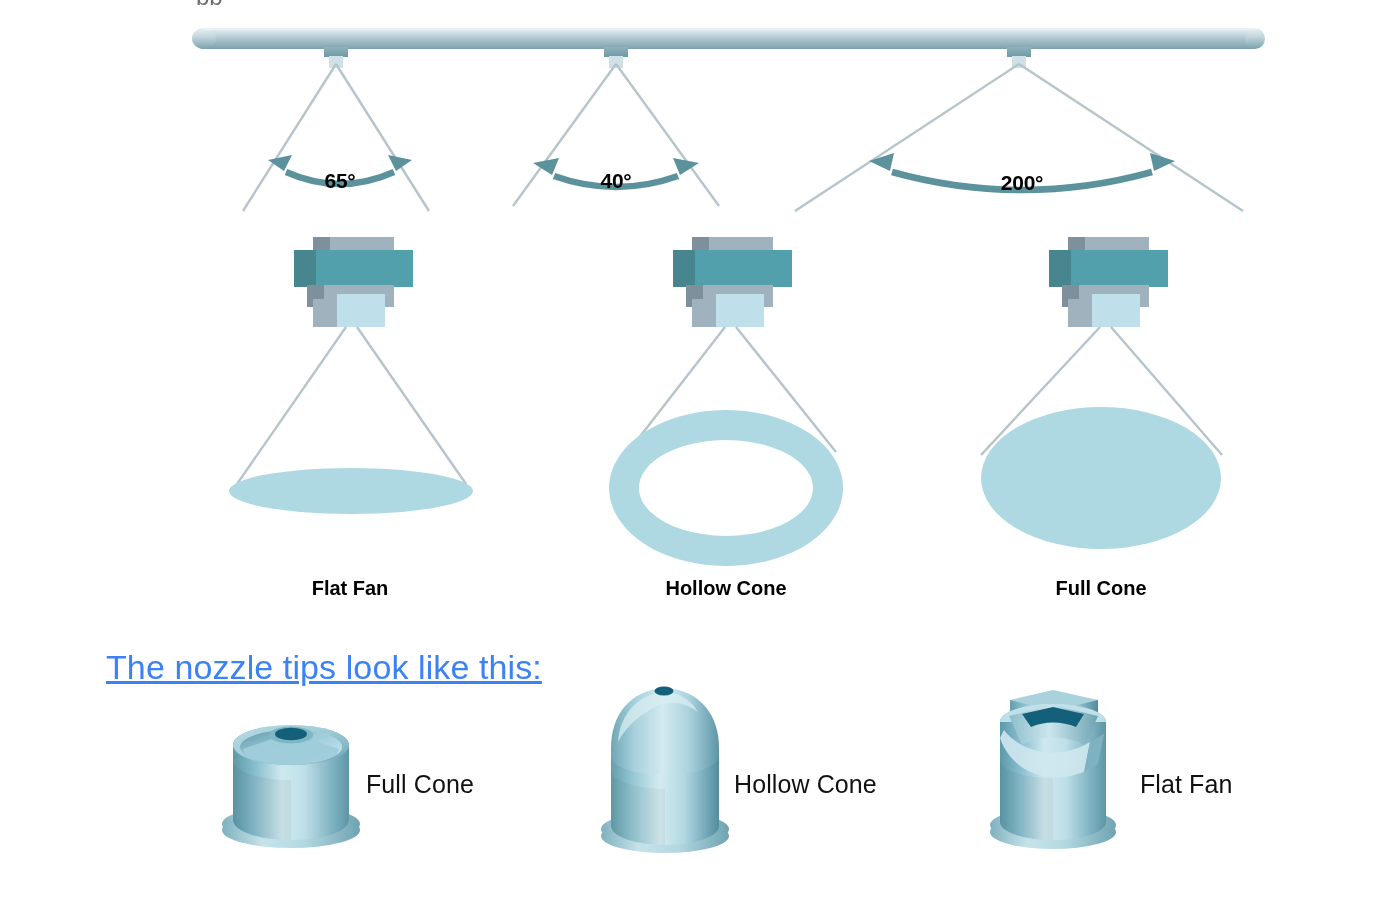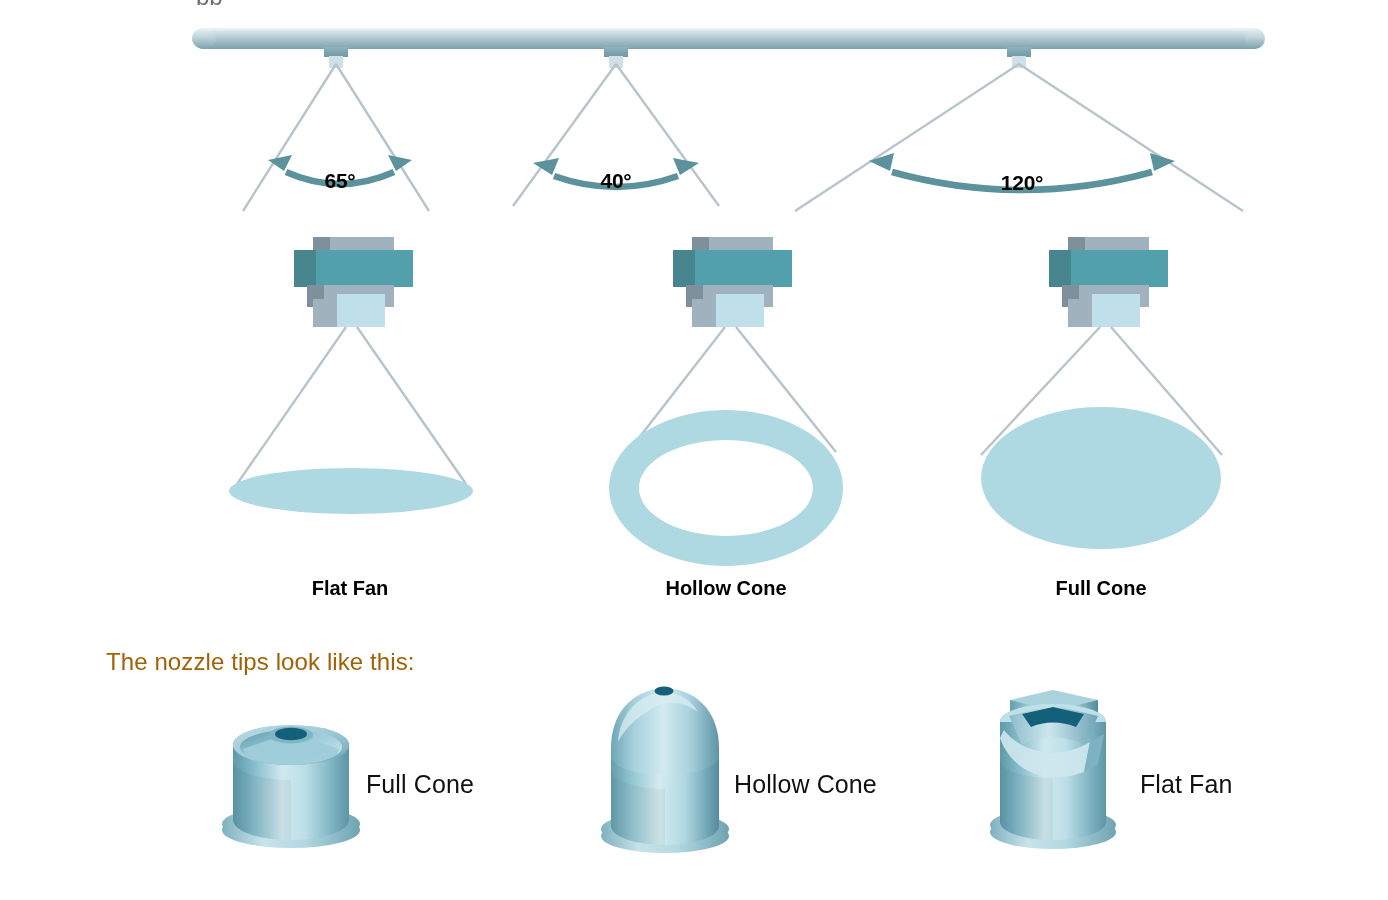--- a/index.html
+++ b/index.html
@@ -53,25 +53,26 @@
     font-size: 20px;
     color: #000000;
     white-space: nowrap;
     transform: translateX(-50%);
     text-align: center;
   }
 
   .caption-text {
     position: absolute;
     font-family: "Liberation Sans Narrow", "Liberation Sans", sans-serif;
-    font-size: 24px;
+    font-size: 34px;
     font-weight: 400;
-    color: #a16207;
+    color: #3b82f6;
     white-space: nowrap;
     letter-spacing: 0.1px;
+    text-decoration: underline;
   }
 
   .tip-label {
     position: absolute;
     font-family: "Liberation Sans Narrow", "Liberation Sans", sans-serif;
     font-size: 25px;
     font-weight: 400;
     color: #111111;
     white-space: nowrap;
     letter-spacing: 0.1px;
@@ -309,21 +310,21 @@
                C 1060 760 1022 754 1004 730 Z" fill="#cfe7ee" opacity="0.9"></path>
       <path d="M 1084 772 L 1090 742 L 1104 734 L 1098 764 Z" fill="#7fb2c1"></path>
       <path d="M 1000 760 L 1000 822 A 53 18 0 0 0 1053 840 L 1053 778 A 53 18 0 0 1 1000 760 Z" fill="#000" opacity="0.045"></path>
     </g>
   </svg>
 
   <div class="topfrag" style="left:196px; top:-17px; width:90px; height:22px;">pp</div>
 
   <div class="angle-label" style="left:340px; top:181px;">65°</div>
   <div class="angle-label" style="left:616px; top:181px;">40°</div>
-  <div class="angle-label" style="left:1022px; top:183px;">120°</div>
+  <div class="angle-label" style="left:1022px; top:183px;">200°</div>
 
   <div class="pattern-label" style="left:350px; top:577px;">Flat Fan</div>
   <div class="pattern-label" style="left:726px; top:577px;">Hollow Cone</div>
   <div class="pattern-label" style="left:1101px; top:577px;">Full Cone</div>
 
   <div class="caption-text" style="left:106px; top:648px;">The nozzle tips look like this:</div>
 
   <div class="tip-label" style="left:366px; top:770px;">Full Cone</div>
   <div class="tip-label" style="left:734px; top:770px;">Hollow Cone</div>
   <div class="tip-label" style="left:1140px; top:770px;">Flat Fan</div>

